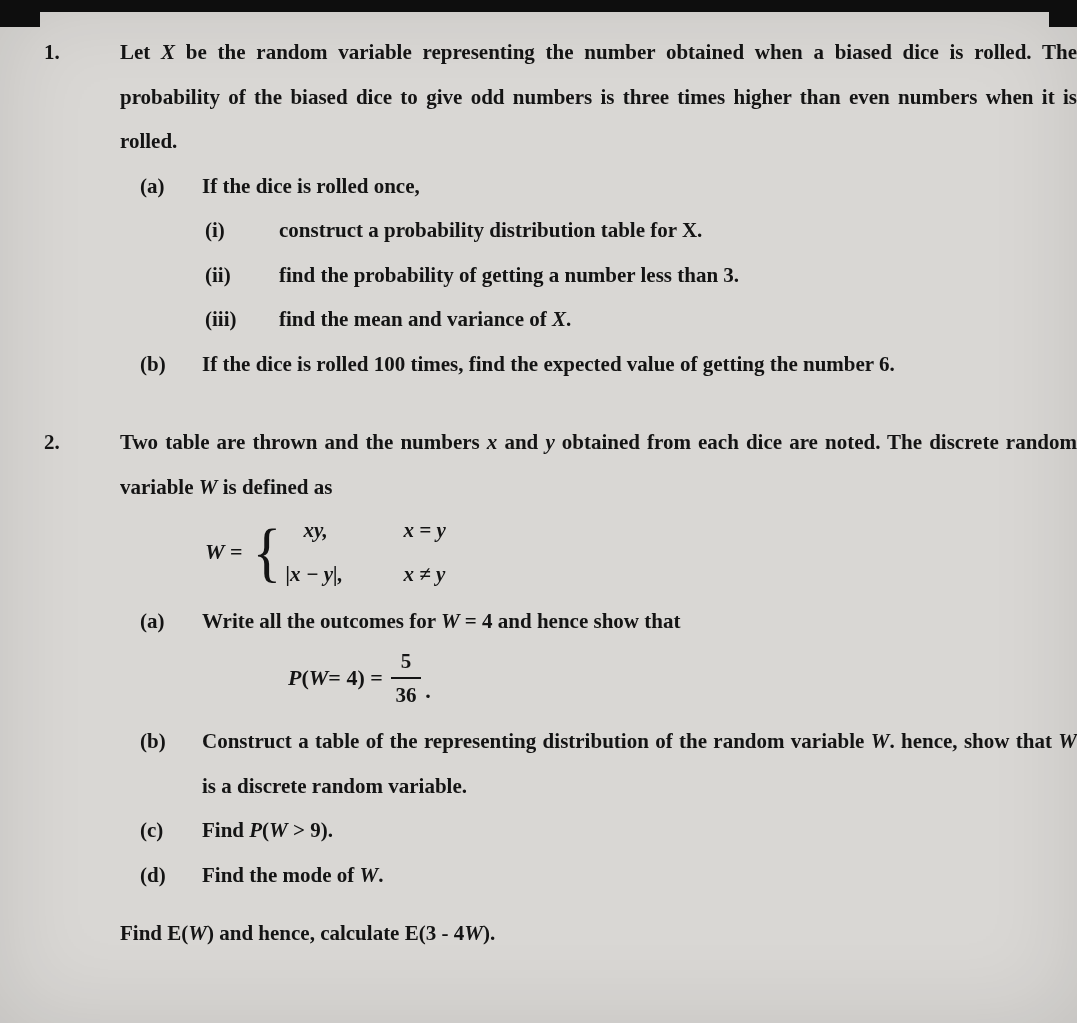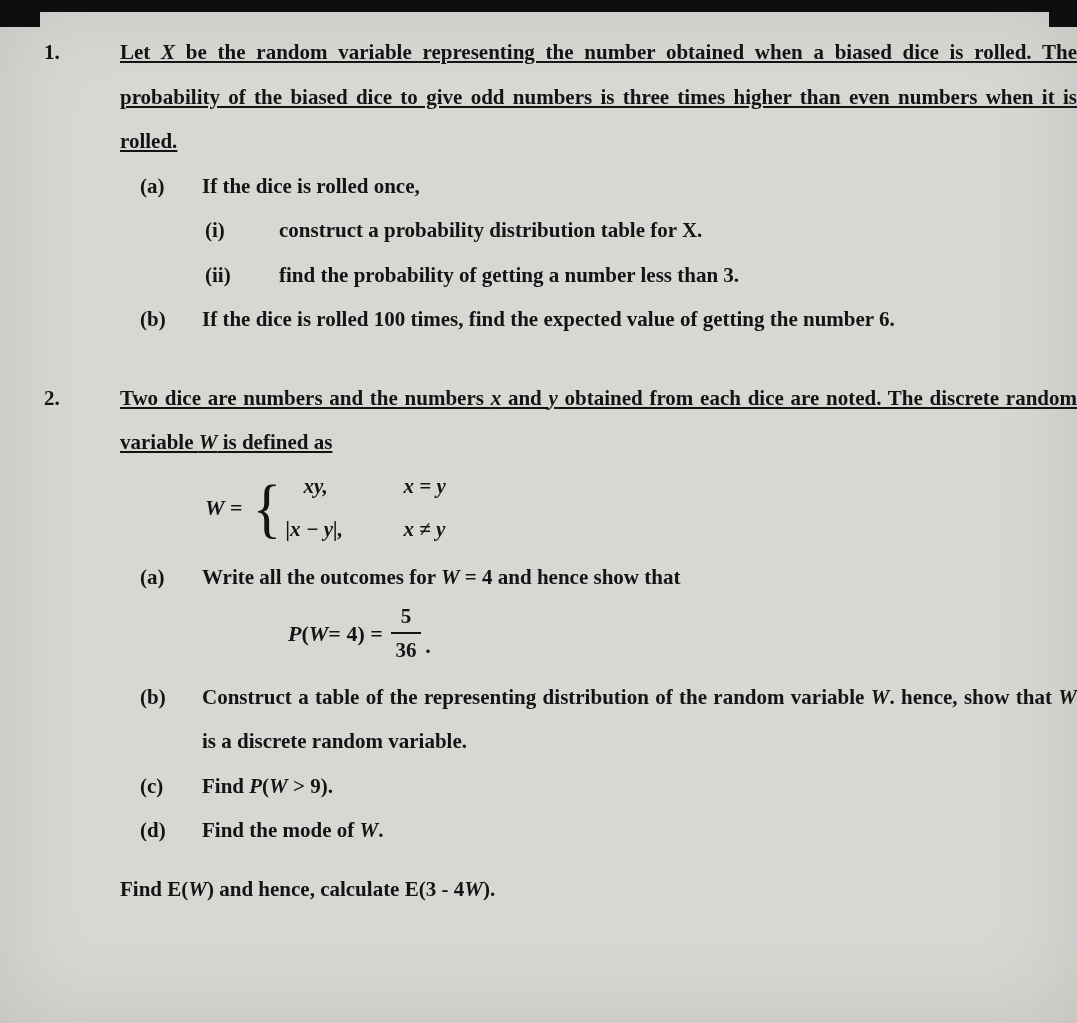--- a/index.html
+++ b/index.html
@@ -25,21 +25,21 @@
   .corner.right{right:0;width:28px;}
 
   .content{
     position:absolute;top:30px;left:0;width:1077px;
     font-size:21px;font-weight:700;line-height:2.12;
   }
   .it{font-style:italic;}
 
   .qrow{display:flex;}
   .qrow .num{flex:0 0 76px;padding-left:44px;box-sizing:content-box;}
-  .qrow .body{flex:1;text-decoration:underline;}
+  .qrow .body{flex:1;}
   .just{text-align:justify;}
 
   .sub{display:flex;margin-left:140px;}
   .sub .lbl{flex:0 0 62px;}
   .sub .body{flex:1;}
 
   .subsub{display:flex;margin-left:205px;}
   .subsub .lbl{flex:0 0 74px;}
   .subsub .body{flex:1;padding-right:52px;}
 
@@ -105,32 +105,38 @@
     <div class="subsub">
       <div class="lbl">(i)</div>
       <div class="body">construct a probability distribution table for X.</div>
     </div>
 
     <div class="subsub">
       <div class="lbl">(ii)</div>
       <div class="body">find the probability of getting a number less than 3.</div>
     </div>
 
+    <div class="subsub">
+      <div class="lbl">(iii)</div>
+      <div class="body">
+        <span>find the mean and variance of </span><span class="it">X</span><span>.</span>
+      </div>
+    </div>
 
     <div class="sub">
       <div class="lbl">(b)</div>
       <div class="body">If the dice is rolled 100 times, find the expected value of getting the number 6.</div>
     </div>
 
     <div class="gap-q2"></div>
 
     <div class="qrow">
       <div class="num">2.</div>
       <div class="body just">
-        <span>Two dice are numbers and the numbers </span><span class="it">x</span><span> and </span><span class="it">y</span><span> obtained from each dice are noted. The discrete random variable </span><span class="it">W</span><span> is defined as</span>
+        <span>Two table are thrown and the numbers </span><span class="it">x</span><span> and </span><span class="it">y</span><span> obtained from each dice are noted. The discrete random variable </span><span class="it">W</span><span> is defined as</span>
       </div>
     </div>
 
     <div class="cases-wrap">
       <span class="cases-lhs"><span class="it">W</span><span> = </span></span>
       <span class="brace">{</span>
       <span class="cases">
         <span class="it case-expr1">xy,</span>
         <span class="it">x = y</span>
         <span class="it case-expr2">|x − y|,</span>

